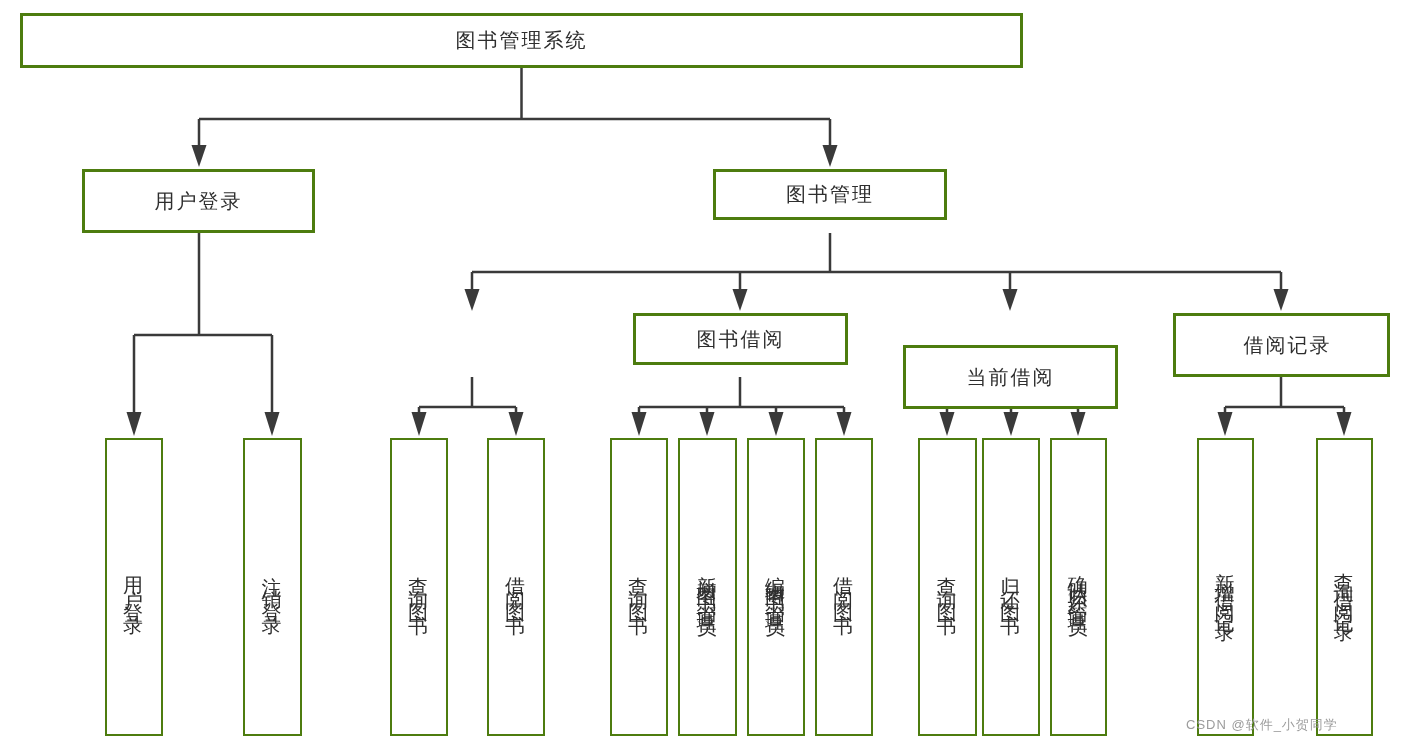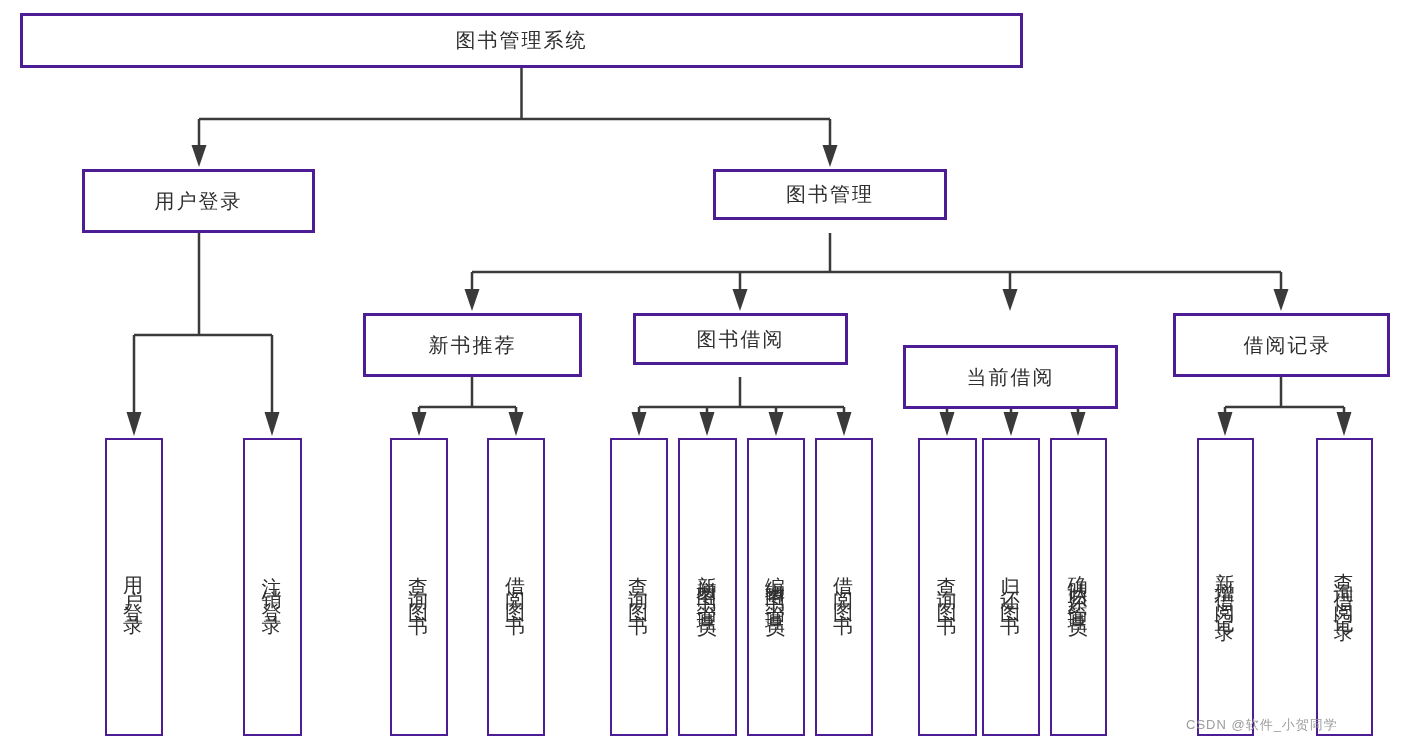--- a/index.html
+++ b/index.html
@@ -3,21 +3,21 @@
 <meta charset="utf-8">
 <style>
   html, body { margin:0; padding:0; background:#ffffff; }
   .stage {
     position:relative; width:1405px; height:747px; background:#ffffff;
     font-family:"Liberation Sans", sans-serif; color:#2e2e2e; overflow:hidden;
   }
   svg.wires { position:absolute; left:0; top:0; width:1405px; height:747px; }
   .box {
     position:absolute; box-sizing:border-box; background:#ffffff;
-    border:3px solid #4c1d95; display:flex; align-items:center; justify-content:center;
+    border:3px solid #4d7c0f; display:flex; align-items:center; justify-content:center;
     font-size:20px; letter-spacing:2px; white-space:nowrap; z-index:2;
   }
   .leaf {
     border-width:2.5px;
     writing-mode:vertical-rl; text-orientation:mixed;
     font-size:20px; white-space:normal;
   }
   .ls4 { letter-spacing:13px; }
   .ls6 { letter-spacing:10px; }
   .ls9 { letter-spacing:6px; }
@@ -72,21 +72,20 @@
       <polygon points="1217.5,412 1232.5,412 1225,436"></polygon>
       <polygon points="1336.5,412 1351.5,412 1344,436"></polygon>
     </g>
   </svg>
 
   <div class="box" style="left:20px; top:13px; width:1003px; height:55px;">图书管理系统</div>
 
   <div class="box" style="left:82px; top:169px; width:233px; height:64px;">用户登录</div>
   <div class="box" style="left:713px; top:169px; width:234px; height:51px;">图书管理</div>
 
-  <div class="box" style="left:363px; top:313px; width:219px; height:64px;">新书推荐</div>
   <div class="box" style="left:633px; top:313px; width:215px; height:52px;">图书借阅</div>
   <div class="box" style="left:903px; top:313px; width:215px; height:64px;margin-top:32px;">当前借阅</div>
   <div class="box" style="left:1173px; top:313px; width:217px; height:64px;padding-left:12px;">借阅记录</div>
 
   <div class="box leaf ls4" style="left:105px; top:438px; width:58px; height:298px;">用户登录</div>
   <div class="box leaf ls4" style="left:243px; top:438px; width:59px; height:298px;">注销登录</div>
 
   <div class="box leaf ls4" style="left:390px; top:438px; width:58px; height:298px;">查询图书</div>
   <div class="box leaf ls4" style="left:487px; top:438px; width:58px; height:298px;">借阅图书</div>
 

